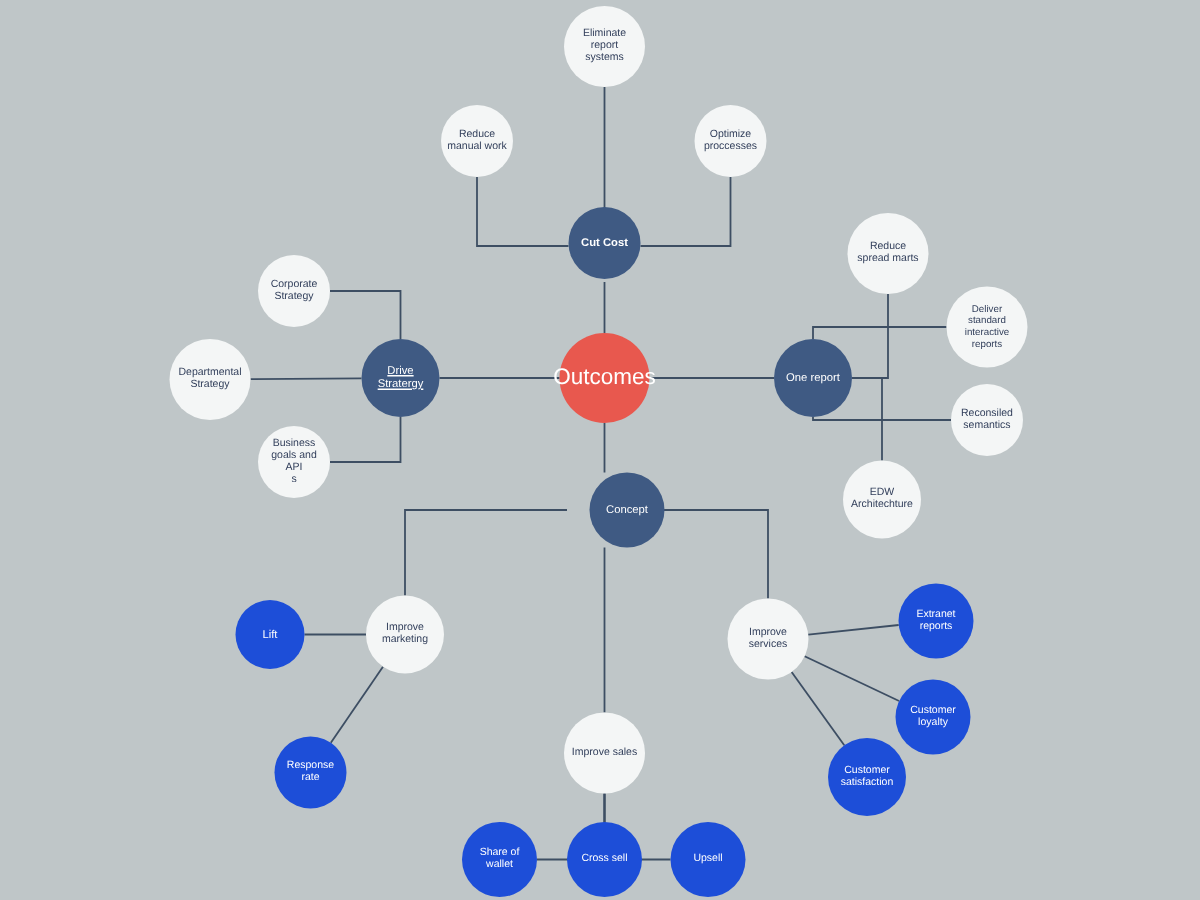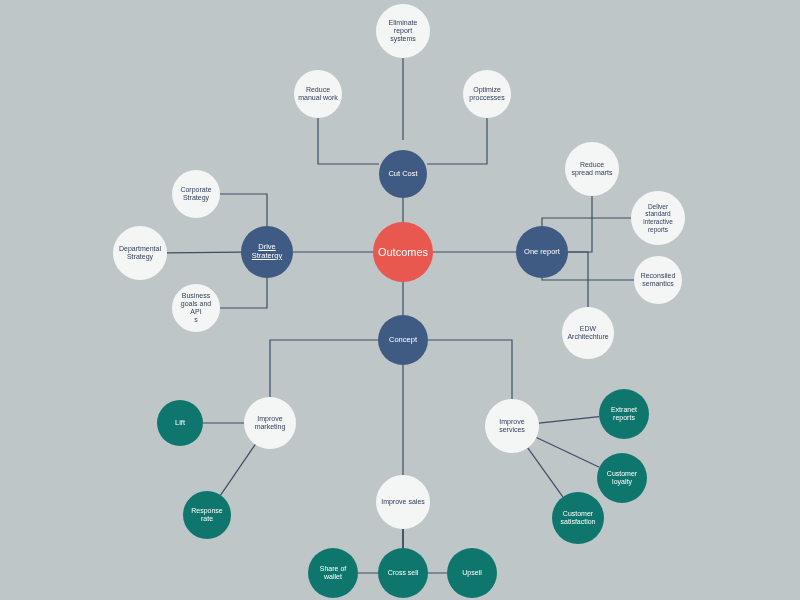--- a/index.html
+++ b/index.html
@@ -50,21 +50,21 @@
   }
   .node-navy {
     background: #3f5a83;
     color: #ffffff;
   }
   .node-red {
     background: #e8584e;
     color: #ffffff;
   }
   .node-green {
-    background: #0f766e;
+    background: #1d4ed8;
     color: #ffffff;
   }
 </style>
 </head>
 <body>
 
 <div id="mindmap-canvas">
   <svg id="edge-layer" viewBox="0 0 800 600" xmlns="http://www.w3.org/2000/svg">
       <path d="M 403 222 L 403 188" fill="none" stroke="#3d4e63" stroke-width="1.2"></path>
       <path d="M 373 252 L 293 252" fill="none" stroke="#3d4e63" stroke-width="1.2"></path>
@@ -86,24 +86,24 @@
       <path d="M 244 423 L 203 423" fill="none" stroke="#3d4e63" stroke-width="1.2"></path>
       <path d="M 255.30986013950556 444.4522677327856 L 220.56012910199487 495.19790670819793" fill="none" stroke="#3d4e63" stroke-width="1.2"></path>
       <path d="M 403 529 L 403 573 L 358 573" fill="none" stroke="#3d4e63" stroke-width="1.2"></path>
       <path d="M 403 529 L 403 548" fill="none" stroke="#3d4e63" stroke-width="1.2"></path>
       <path d="M 403 529 L 403 573 L 447 573" fill="none" stroke="#3d4e63" stroke-width="1.2"></path>
       <path d="M 538.8463471558348 423.1236056618748 L 599.1422711520048 416.6633280908566" fill="none" stroke="#3d4e63" stroke-width="1.2"></path>
       <path d="M 536.4099511956432 437.53924965612225 L 599.3981933373674 467.3155095776646" fill="none" stroke="#3d4e63" stroke-width="1.2"></path>
       <path d="M 527.7385126371968 447.9385327670015 L 562.844395238255 496.8740054836282" fill="none" stroke="#3d4e63" stroke-width="1.2"></path>
     </svg>
   <div id="node-layer">
-      <div class="node node-red" style="left: 373px; top: 222px; width: 60px; height: 60px; font-size: 11px;">
+      <div class="node node-red" style="left: 373px; top: 222px; width: 60px; height: 60px; font-size: 15px;">
         <span class="node-label">Outcomes</span>
       </div>
-      <div class="node node-navy" style="left: 379px; top: 150px; width: 48px; height: 48px; font-size: 7.5px;">
+      <div class="node node-navy" style="left: 379px; top: 138px; width: 48px; height: 48px; font-size: 7.5px; font-weight: bold;">
         <span class="node-label">Cut Cost</span>
       </div>
       <div class="node node-white" style="left: 376px; top: 4px; width: 54px; height: 54px; font-size: 7px;">
         <span class="node-label">Eliminate
 report
 systems</span>
       </div>
       <div class="node node-white" style="left: 294px; top: 70px; width: 48px; height: 48px; font-size: 7px;">
         <span class="node-label">Reduce
 manual work</span>
@@ -143,21 +143,21 @@
 reports</span>
       </div>
       <div class="node node-white" style="left: 634px; top: 256px; width: 48px; height: 48px; font-size: 7px;">
         <span class="node-label">Reconsiled
 semantics</span>
       </div>
       <div class="node node-white" style="left: 562px; top: 307px; width: 52px; height: 52px; font-size: 7px;">
         <span class="node-label">EDW
 Architechture</span>
       </div>
-      <div class="node node-navy" style="left: 378px; top: 315px; width: 50px; height: 50px; font-size: 7.5px;">
+      <div class="node node-navy" style="left: 393px; top: 315px; width: 50px; height: 50px; font-size: 7.5px;">
         <span class="node-label">Concept</span>
       </div>
       <div class="node node-white" style="left: 244px; top: 397px; width: 52px; height: 52px; font-size: 7px;">
         <span class="node-label">Improve
 marketing</span>
       </div>
       <div class="node node-green" style="left: 157px; top: 400px; width: 46px; height: 46px; font-size: 7.5px;">
         <span class="node-label">Lift</span>
       </div>
       <div class="node node-green" style="left: 183px; top: 491px; width: 48px; height: 48px; font-size: 7px;">

